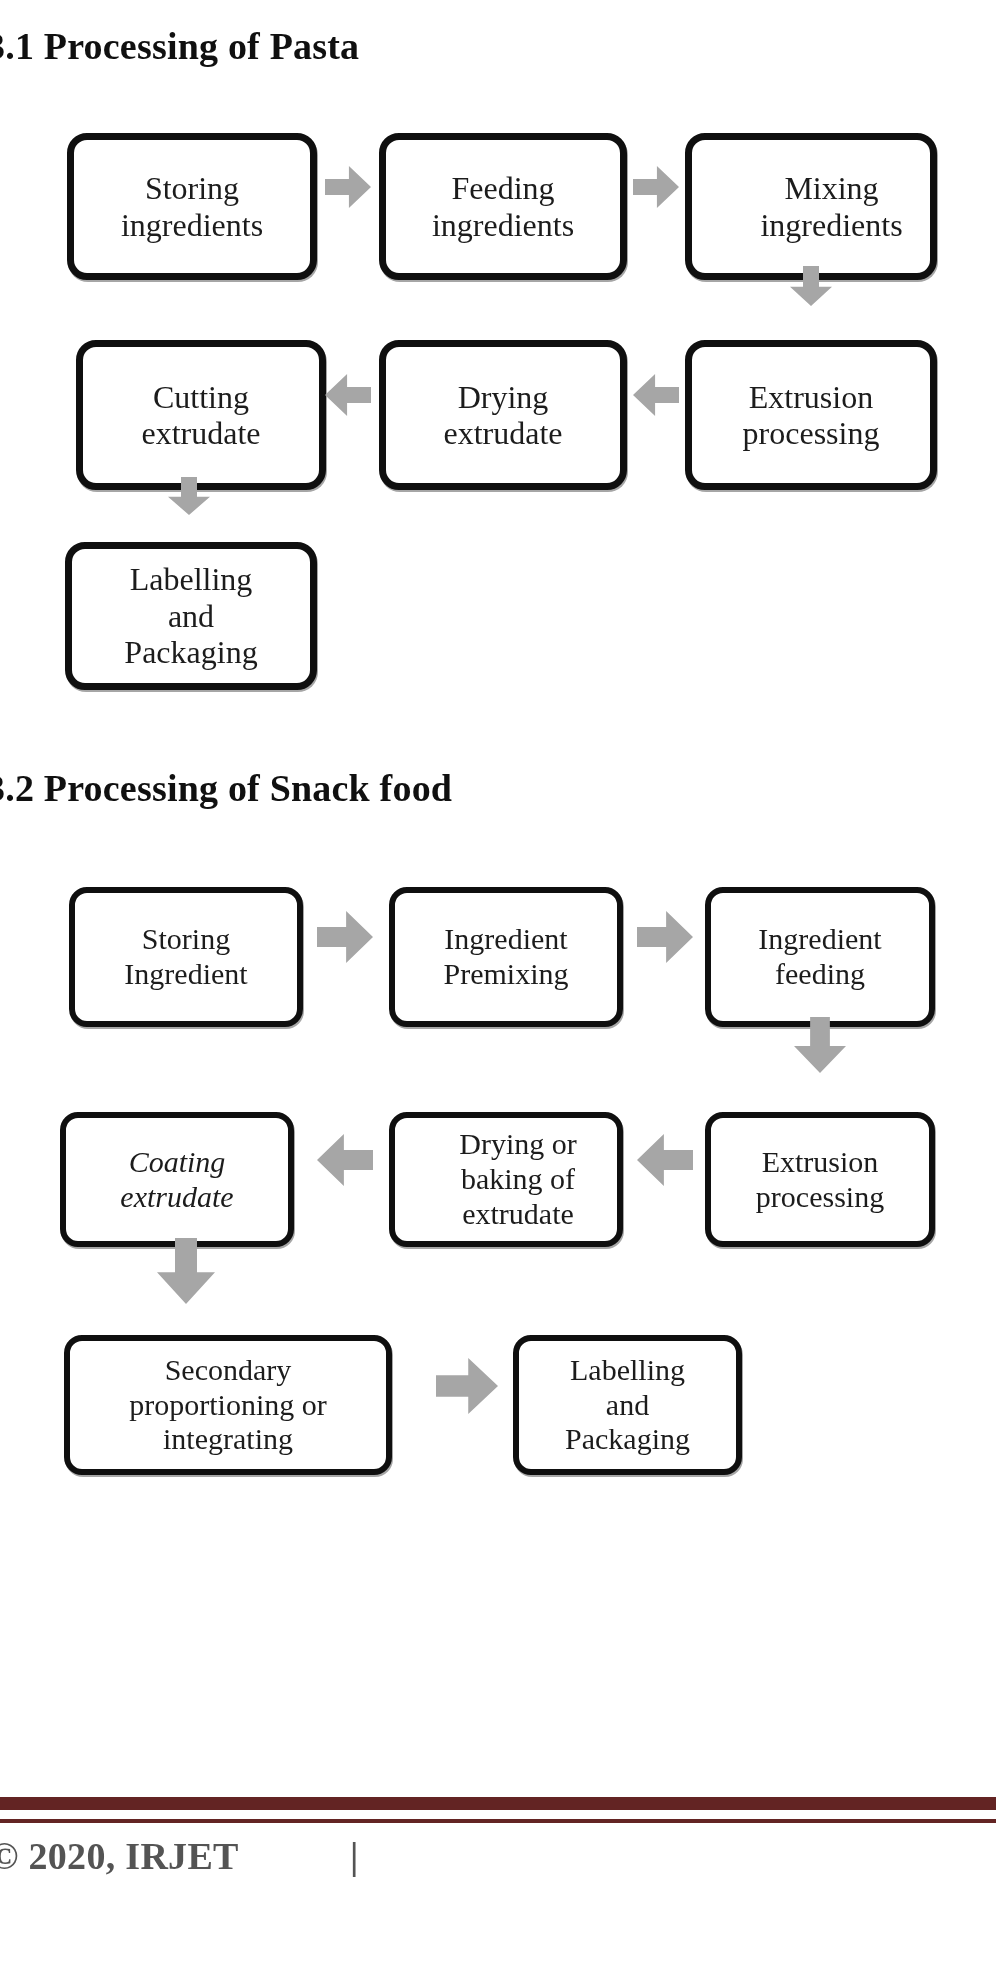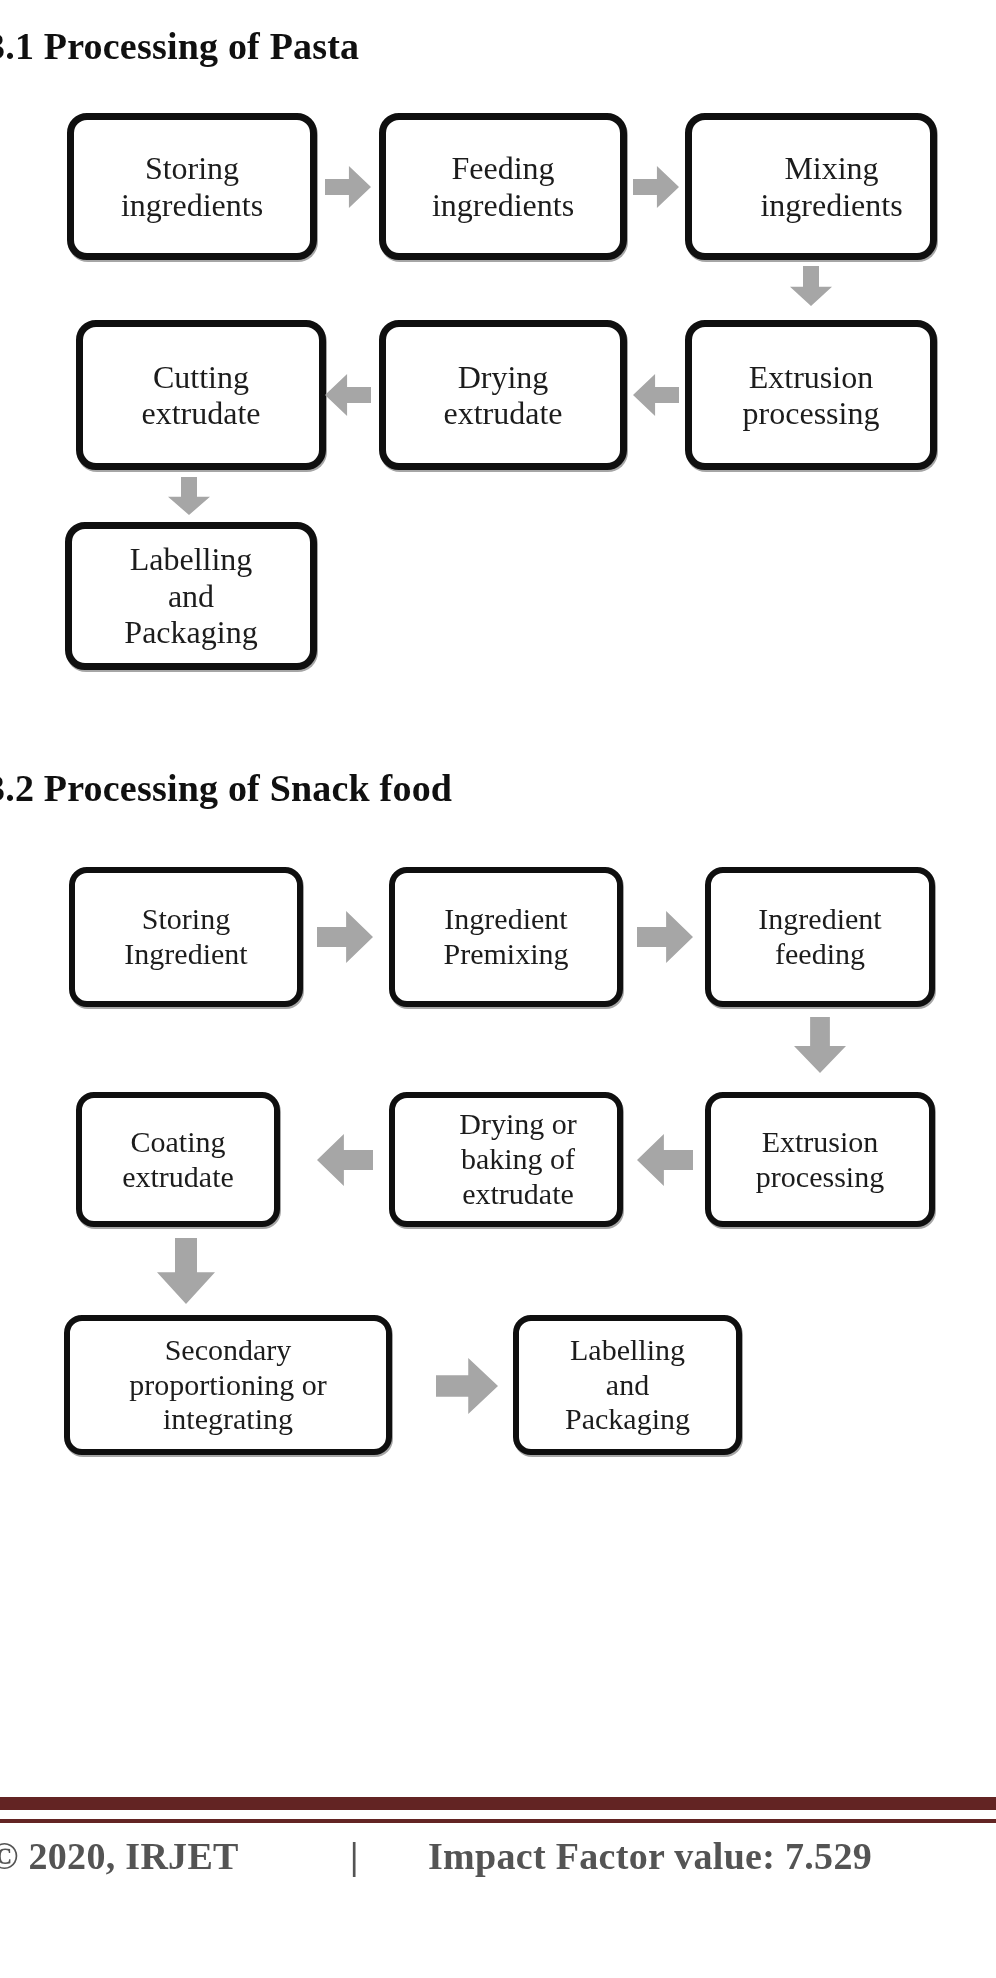--- a/index.html
+++ b/index.html
@@ -22,20 +22,21 @@
   .flow-box{
     position:absolute;
     box-sizing:border-box;
     background:#ffffff;
     border:7px solid #0f0f0f;
     border-radius:20px;
     display:flex;
     align-items:center;
     justify-content:center;
     box-shadow:1px 2px 0 rgba(0,0,0,0.35);
+    margin-top:20px;
   }
   .flow-box.thin{border-width:6px;border-radius:18px;}
   .flow-label{
     white-space:pre-line;
     text-align:center;
     font-size:32px;
     line-height:1.14;
     color:#1c1c1c;
   }
   .snack .flow-label{font-size:30px;line-height:1.16;}
@@ -122,21 +123,21 @@
 Premixing</span>
     </div>
     <div class="arr right" style="left:637px;top:911px;width:56px;height:52px;"></div>
     <div class="flow-box thin" style="left:705px;top:867px;width:230px;height:140px;">
       <span class="flow-label">Ingredient
 feeding</span>
     </div>
 
     <div class="arr down" style="left:794px;top:1017px;width:52px;height:56px;"></div>
 
-    <div class="flow-box thin" style="left:76px;top:1092px;width:204px;height:135px;">
+    <div class="flow-box thin" style="left:60px;top:1092px;width:234px;height:135px;font-style:italic;">
       <span class="flow-label">Coating
 extrudate</span>
     </div>
     <div class="arr left" style="left:317px;top:1134px;width:56px;height:52px;"></div>
     <div class="flow-box thin" style="left:389px;top:1092px;width:234px;height:135px;padding-left:24px;">
       <span class="flow-label">Drying or
 baking of
 extrudate</span>
     </div>
     <div class="arr left" style="left:637px;top:1134px;width:56px;height:52px;"></div>
@@ -157,15 +158,14 @@
       <span class="flow-label">Labelling
 and
 Packaging</span>
     </div>
   </div>
 
   <div class="footer-bar-thick"></div>
   <div class="footer-bar-thin"></div>
   <div class="footer-text ft-copy">© 2020, IRJET</div>
   <div class="footer-text ft-sep">|</div>
-  <div class="footer-text ft-impact">Impact Factor value: 7.529</div>
 
 </div>
 
 </body></html>

